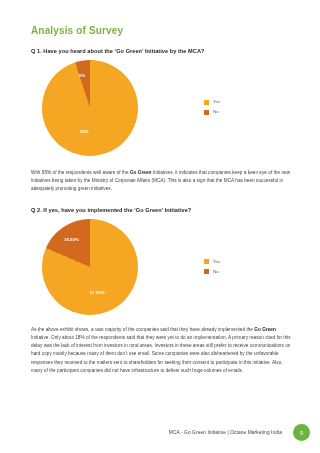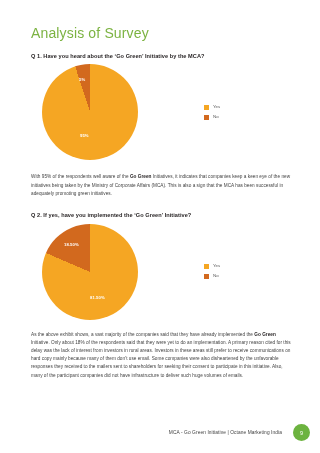--- a/index.html
+++ b/index.html
@@ -22,23 +22,23 @@
     height: 453px;
     background: #ffffff;
   }
   .content {
     position: absolute;
     left: 31px;
     top: 25px;
     width: 262px;
   }
   .section-title {
-    font-size: 14px;
+    font-size: 10px;
     color: #7cb342;
-    font-weight: 400;
+    font-weight: 700;
     letter-spacing: 0.15px;
     margin: 0 0 11px 0;
     line-height: 1.2;
   }
   .question {
     font-size: 5.6px;
     font-weight: bold;
     color: #231f20;
     margin: 0;
     line-height: 1.35;

